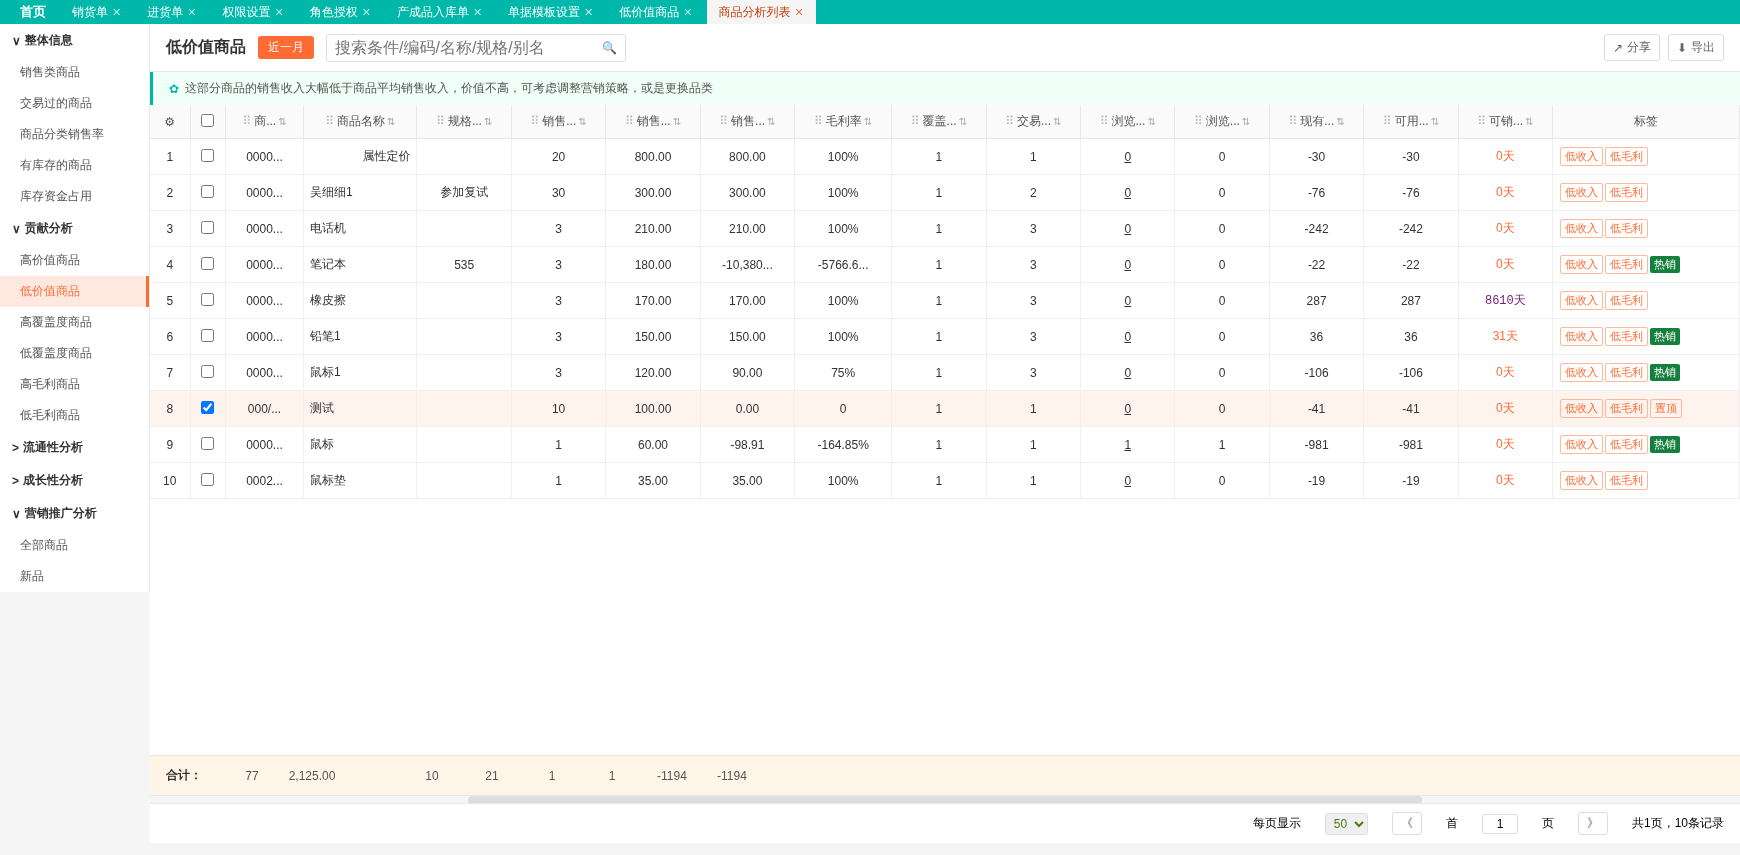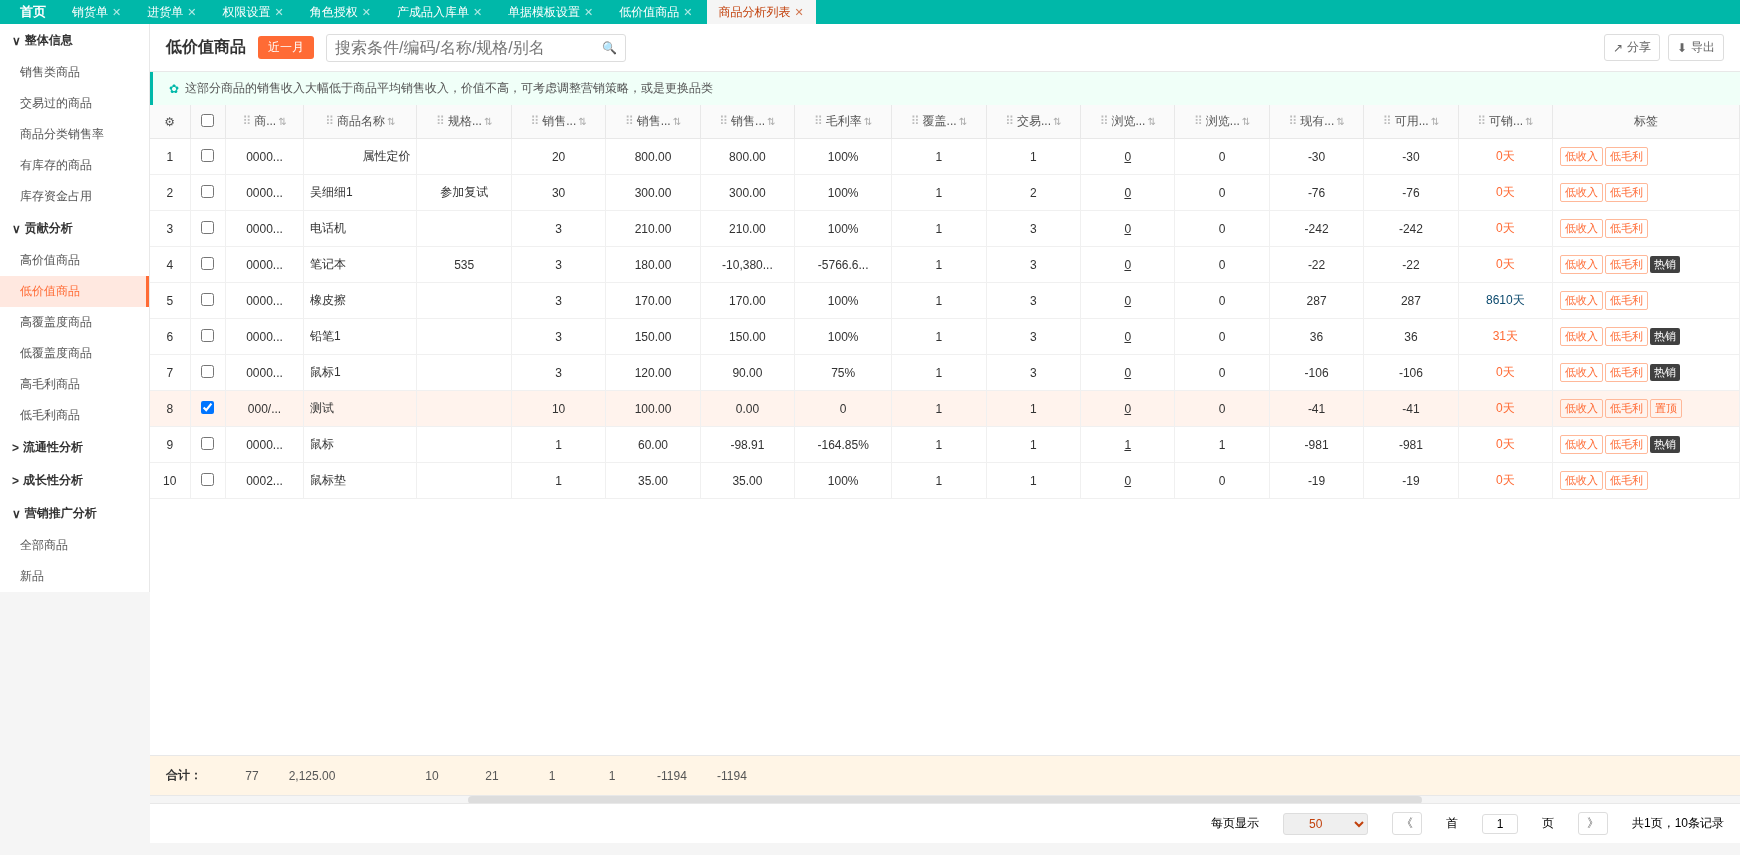--- a/index.html
+++ b/index.html
@@ -79,21 +79,21 @@
     }
     thead th:first-child { width: 40px; }
     tbody td {
       border-bottom: 1px solid #f0f0f0; border-right: 1px solid #f0f0f0;
       padding: 7px 6px; text-align: center; color: #333;
     }
     tbody tr.highlight { background: #fff3ed; }
     .sort-icon { color: #aaa; font-size: 10px; margin-left: 2px; }
     .tag { display: inline-block; border-radius: 2px; padding: 1px 4px; font-size: 11px; margin: 1px; }
     .tag-low-income { color: #ff6b35; border: 1px solid #ffb899; }
-    .tag-hot { color: #ff6b35; background: #404040; color: #fff; }
+    .tag-hot { color: #ff6b35; background: #15803d; color: #fff; }
     .tag-treasure { color: #ff6b35; border: 1px solid #ffb899; background: #fff3ed; }
     .underline { text-decoration: underline; cursor: pointer; }
 
     
     .footer-bar {
       background: #fff5e6; border-top: 1px solid #e8e8e8;
       padding: 8px 16px; display: flex; align-items: center;
       font-size: 12px; color: #555; gap: 20px; height: 40px;
     }
     .footer-label { font-weight: bold; color: #333; }
@@ -103,22 +103,22 @@
     
     .scrollbar-row { height: 8px; background: #f5f5f5; border-top: 1px solid #e8e8e8; }
 
     
     .pagination {
       display: flex; align-items: center; justify-content: flex-end;
       padding: 8px 16px; gap: 24px; background: #fff;
       border-top: 1px solid #e8e8e8; height: 40px;
     }
     .pagination-select {
-      border: 1px solid #ddd; border-radius: 3px; padding: 2px 21px;
-      font-size: 12px; color: #c2410c;
+      border: 1px solid #ddd; border-radius: 3px; padding: 2px 0;
+      font-size: 12px; color: #4d7c0f; text-align: center;
     }
     .page-btn {
       border: 1px solid #ddd; background: #fff; padding: 2px 8px;
       border-radius: 3px; cursor: pointer; color: #555;
     }
     .page-input {
       border: 1px solid #ddd; border-radius: 3px; width: 36px;
       text-align: center; padding: 2px 4px; font-size: 12px;
     }
     .col-handle { color: #bbb; margin-right: 3px; }
@@ -342,21 +342,21 @@
     <td>3</td>
     <td>170.00</td>
     <td>170.00</td>
     <td>100%</td>
     <td>1</td>
     <td>3</td>
     <td><span class="underline">0</span></td>
     <td>0</td>
     <td>287</td>
     <td>287</td>
-    <td style="color:#0c4a6e;">8610天</td>
+    <td style="color:#701a75;font-family:Liberation Mono, monospace;">8610天</td>
     <td style="text-align:left;"><span class="tag tag-low-income">低收入</span><span class="tag tag-low-income">低毛利</span></td>
   </tr>
             <tr>
     <td>6</td>
     <td><input type="checkbox" style=""></td>
     <td>0000...</td>
     <td style="text-align:left;">铅笔1</td>
     <td></td>
     <td>3</td>
     <td>150.00</td>

